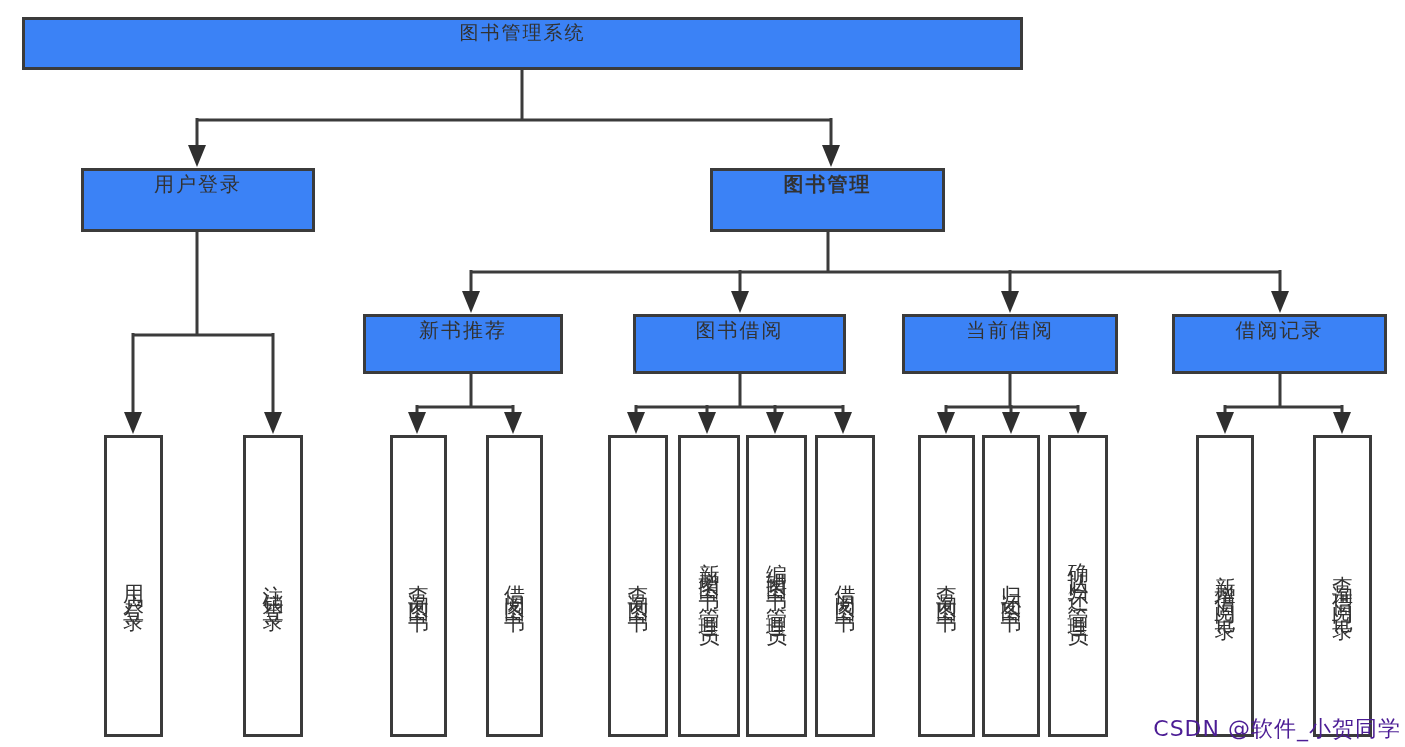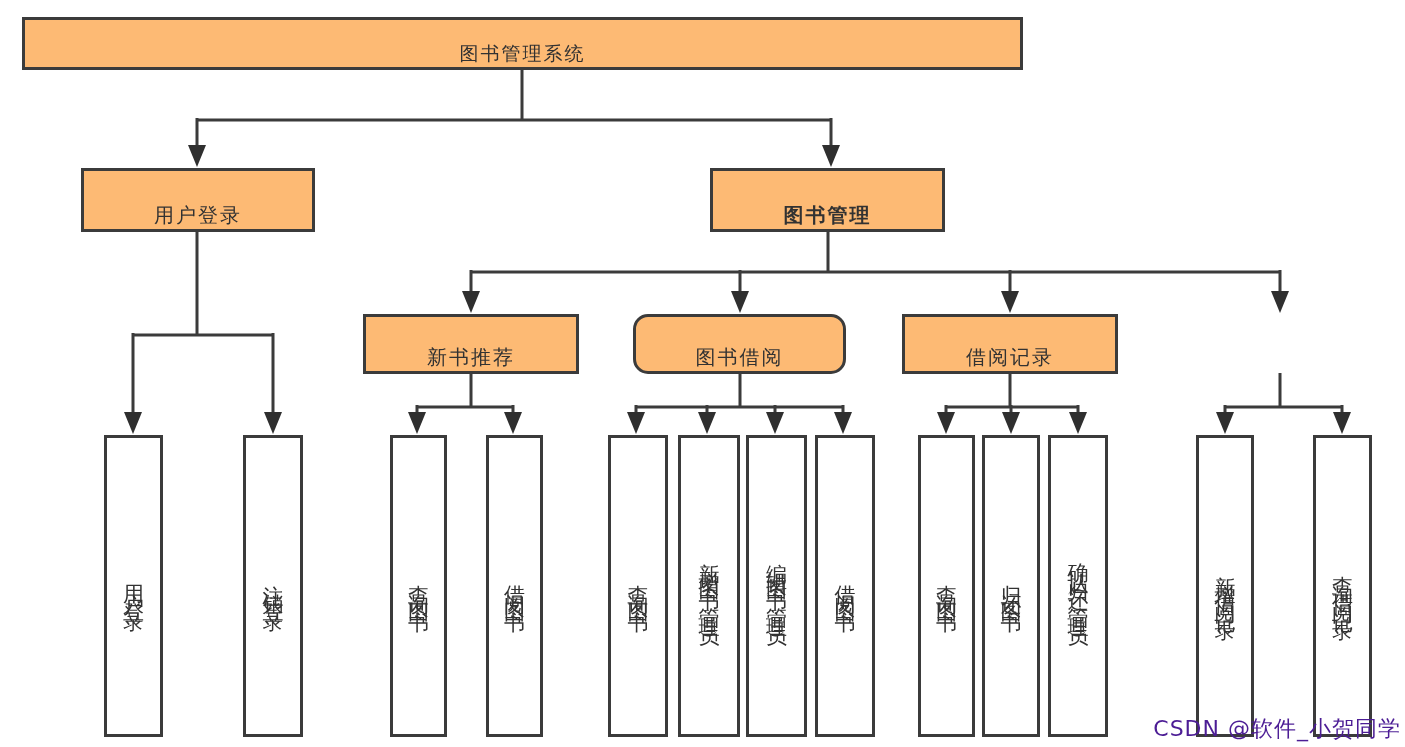--- a/index.html
+++ b/index.html
@@ -2,30 +2,30 @@
 <html><head>
 <meta charset="utf-8">
 <style>
   html,body{margin:0;padding:0;background:#ffffff;}
   #canvas{
     position:relative;width:1405px;height:747px;background:#ffffff;
     font-family:"DejaVu Sans",sans-serif;overflow:hidden;
   }
   #connectors{position:absolute;left:0;top:0;width:1405px;height:747px;pointer-events:none;}
   .hbox{
-    position:absolute;box-sizing:border-box;background:#fdba74;
-    border:3px solid #3b3b3b;display:flex;align-items:flex-end;justify-content:center;
+    position:absolute;box-sizing:border-box;background:#3b82f6;
+    border:3px solid #3b3b3b;display:flex;align-items:flex-start;justify-content:center;
     color:#323232;font-size:20px;letter-spacing:2px;white-space:nowrap;
   }
   .root{left:22px;top:17px;width:1001px;height:53px;font-size:19px;}
   .lvl2-a{left:81px;top:168px;width:234px;height:64px;}
   .lvl2-b{left:710px;top:168px;width:235px;height:64px;font-weight:bold;}
   .lvl3{top:314px;height:60px;}
-  .l3-1{left:363px;width:216px;}
-  .l3-2{left:633px;width:213px;border-radius:15px;}
+  .l3-1{left:363px;width:200px;}
+  .l3-2{left:633px;width:213px;}
   .l3-3{left:902px;width:216px;}
   .l3-4{left:1172px;width:215px;}
   .vbox{
     position:absolute;box-sizing:border-box;background:#ffffff;
     border:3px solid #3b3b3b;display:flex;align-items:center;justify-content:center;
     top:435px;height:302px;
   }
   .vbox span{
     writing-mode:vertical-rl;text-orientation:mixed;
     font-size:21px;letter-spacing:9px;line-height:1.15;color:#323232;
@@ -98,20 +98,23 @@
     <span>图书管理</span>
   </div>
 
   <div class="hbox lvl3 l3-1">
     <span>新书推荐</span>
   </div>
   <div class="hbox lvl3 l3-2">
     <span>图书借阅</span>
   </div>
   <div class="hbox lvl3 l3-3">
+    <span>当前借阅</span>
+  </div>
+  <div class="hbox lvl3 l3-4">
     <span>借阅记录</span>
   </div>
 
   <div class="vbox v1">
     <span>用户登录</span>
   </div>
   <div class="vbox v2">
     <span>注销登录</span>
   </div>
 

